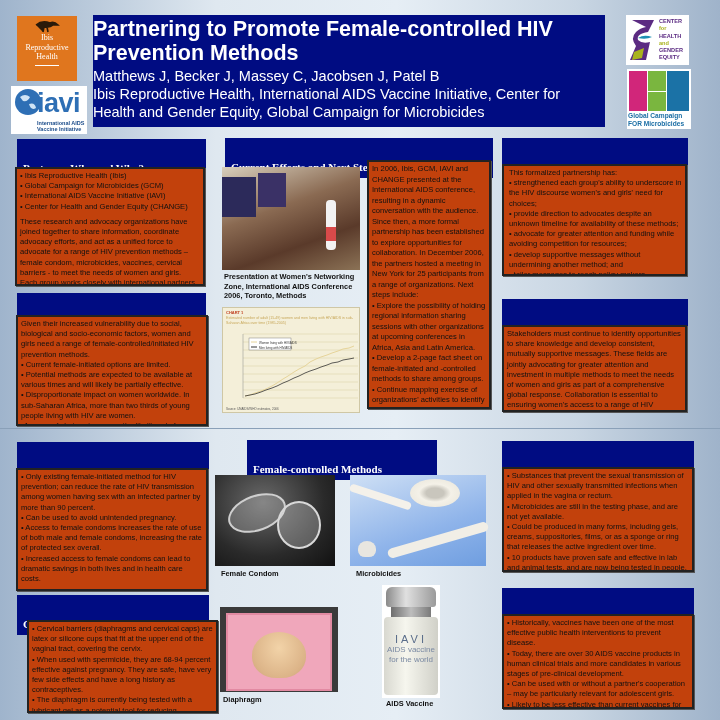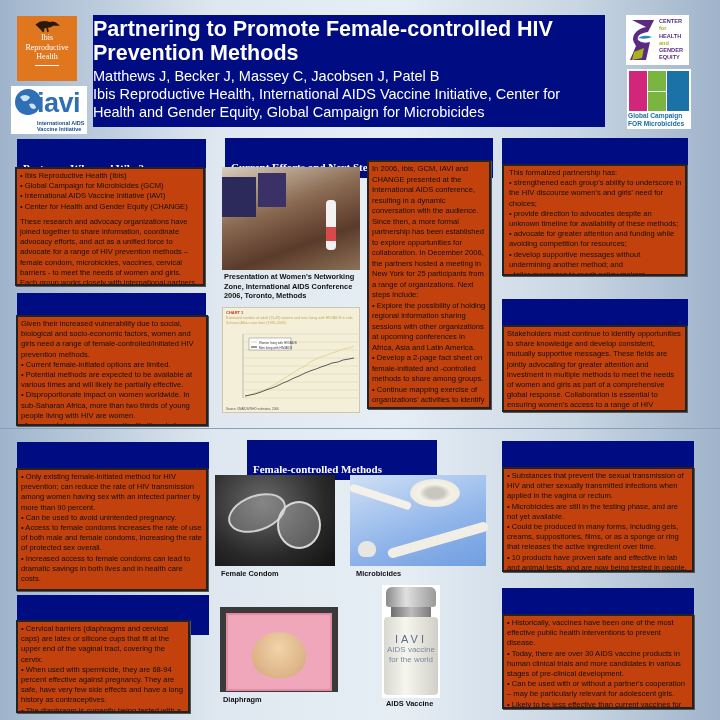--- a/index.html
+++ b/index.html
@@ -161,21 +161,21 @@
 
 <div class="abs sec-h" style="left:17px;top:442px;width:192px">Female Condom</div>
 <div class="abs box" style="left:16px;top:468px;width:192px;height:123px">
   <p>• Only existing female-initiated method for HIV prevention; can reduce the rate of HIV transmission among women having sex with an infected partner by more than 90 percent.</p>
   <p>• Can be used to avoid unintended pregnancy.</p>
   <p>• Access to female condoms increases the rate of use of both male and female condoms, increasing the rate of protected sex overall.</p>
   <p>• Increased access to female condoms can lead to dramatic savings in both lives and in health care costs.</p>
 </div>
 
 <div class="abs sec-h" style="left:17px;top:595px;width:192px">Cervical Barriers</div>
-<div class="abs box" style="left:16px;top:620px;width:174px;height:93px">
+<div class="abs box" style="left:27px;top:620px;width:191px;height:93px">
   <p>• Cervical barriers (diaphragms and cervical caps) are latex or silicone cups that fit at the upper end of the vaginal tract, covering the cervix.</p>
   <p>• When used with spermicide, they are 68-94 percent effective against pregnancy.  They are safe, have very few side effects and have a long history as contraceptives.</p>
   <p>• The diaphragm is currently being tested with a lubricant gel as a potential tool for reducing heterosexual transmission of HIV among women.</p>
 </div>
 
 <div class="abs sec-h" style="left:247px;top:440px;width:190px;">Female-controlled Methods</div>
 
 <div class="abs" style="left:215px;top:475px;width:120px;height:91px;background:radial-gradient(ellipse at 40% 30%,#6a6a6a 0%,#2a2a2a 60%,#111 100%)">
   <div class="abs" style="left:12px;top:20px;width:60px;height:36px;border:2px solid #cfcfcf;border-radius:50%;transform:rotate(-20deg);background:rgba(220,220,220,0.25)"></div>
   <div class="abs" style="left:62px;top:26px;width:44px;height:48px;border:2px solid #d8d8d8;border-radius:50%;background:rgba(230,230,230,0.3)"></div>

